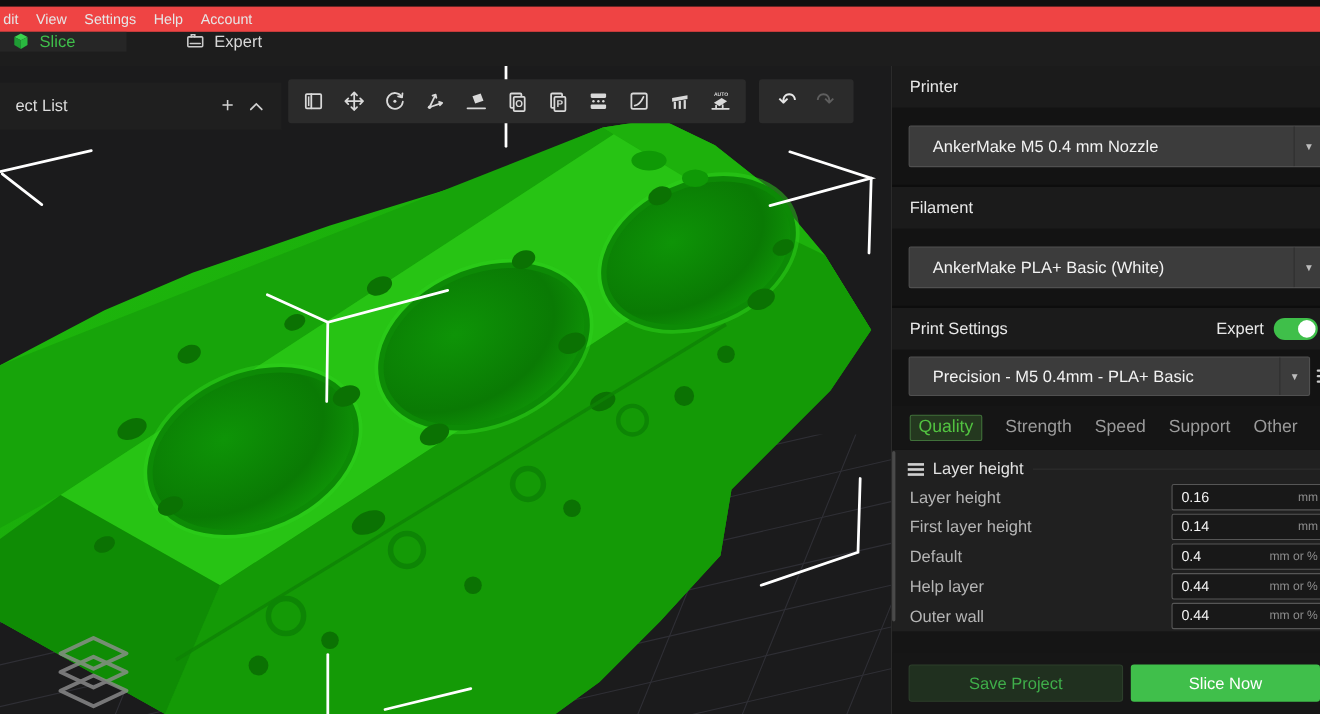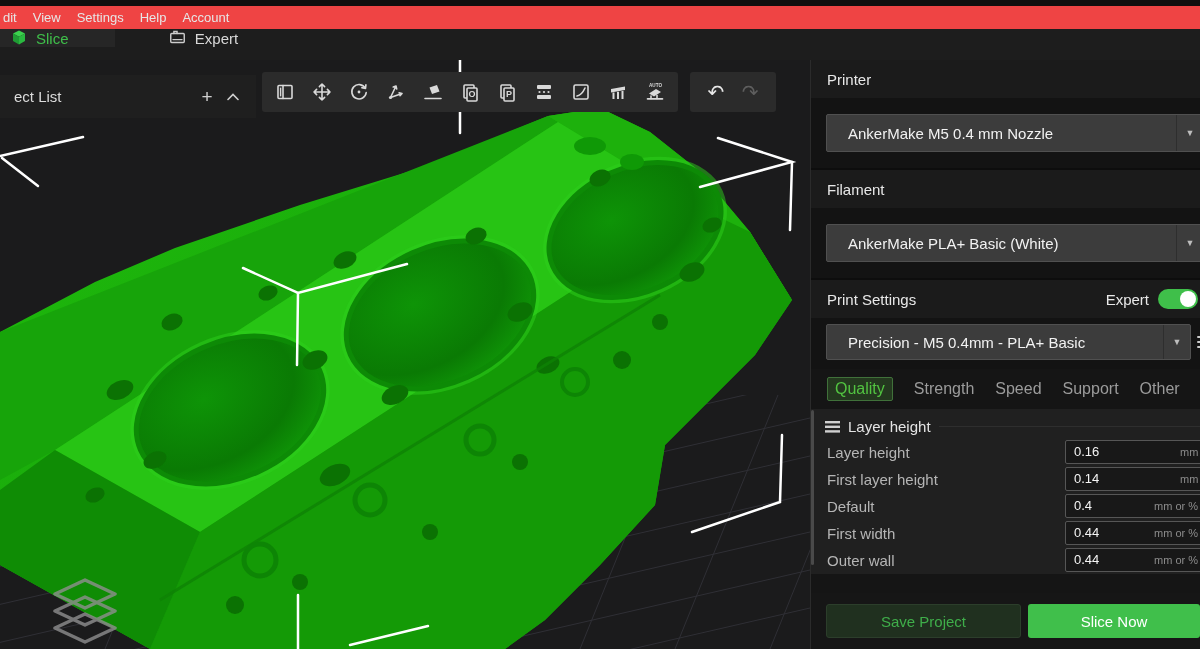--- a/index.html
+++ b/index.html
@@ -391,21 +391,21 @@
         </span>
       </div>
       <div class="srow">
         <span>Default</span>
         <span class="sinput">
           <span class="sval">0.4</span>
           <span class="sunit mmp">mm or %</span>
         </span>
       </div>
       <div class="srow">
-        <span>First width</span>
+        <span>Help layer</span>
         <span class="sinput">
           <span class="sval">0.44</span>
           <span class="sunit mmp">mm or %</span>
         </span>
       </div>
       <div class="srow">
         <span>Outer wall</span>
         <span class="sinput">
           <span class="sval">0.44</span>
           <span class="sunit mmp">mm or %</span>

